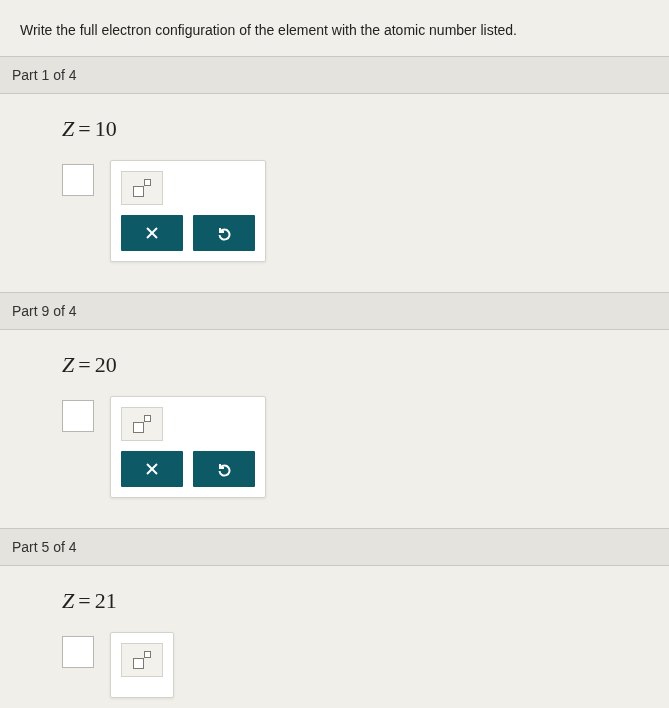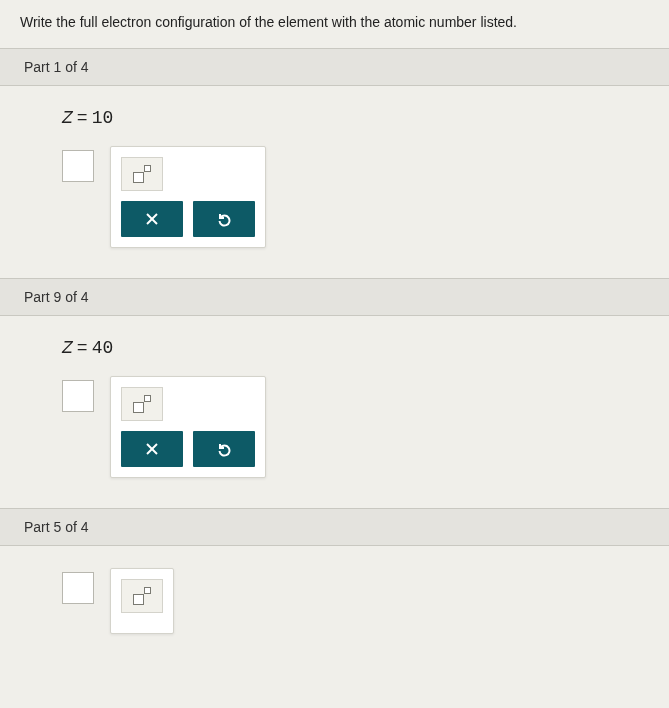--- a/index.html
+++ b/index.html
@@ -8,37 +8,38 @@
     background: #f0efea;
     width: 669px;
     height: 708px;
     overflow: hidden;
     color: #333;
   }
   .question-text {
     padding: 14px 20px 18px 20px;
     font-size: 14px;
     color: #222;
+    margin-top: 8px;
   }
   .part-header {
     background: #e4e3de;
     border-top: 1px solid #c9c8c1;
     border-bottom: 1px solid #c9c8c1;
-    padding: 10px 24px;
+    padding: 10px 12px;
     font-size: 14px;
     color: #333;
   }
   .part-body {
     padding: 22px 0 30px 62px;
     background: #f0efea;
   }
   .z-label {
-    font-family: Liberation Mono, monospace;
+    font-family: Liberation Serif, serif;
     font-style: italic;
-    font-size: 18px;
+    font-size: 22px;
     color: #222;
     margin-bottom: 18px;
   }
   .z-label .eq {
     font-style: normal;
     margin: 0 4px;
   }
   .z-label .num {
     font-style: normal;
   }
@@ -151,21 +152,21 @@
             </svg>
         </div>
       </div>
     </div>
   </div>
 </div>
 
 <div class="part-header">Part 9 of 4</div>
 <div class="part-body">
   <div class="z-label">
-    <span>Z</span><span class="eq">=</span><span class="num">40</span>
+    <span>Z</span><span class="eq">=</span><span class="num">20</span>
   </div>
   <div class="input-row">
     <div class="answer-box"></div>
     <div class="toolbox">
       <div class="tool-top">
         <div class="superscript-btn">
           <div class="superscript-icon">
             <div class="base"></div>
               <div class="sup"></div>
           </div>
@@ -184,20 +185,23 @@
               <path d="M4.5 6.5 A5 5 0 1 1 3.5 10"></path>
             </svg>
         </div>
       </div>
     </div>
   </div>
 </div>
 
 <div class="part-header">Part 5 of 4</div>
 <div class="part-body">
+  <div class="z-label">
+    <span>Z</span><span class="eq">=</span><span class="num">21</span>
+  </div>
   <div class="input-row">
     <div class="answer-box"></div>
     <div class="toolbox">
       <div class="tool-top">
         <div class="superscript-btn">
           <div class="superscript-icon">
             <div class="base"></div>
               <div class="sup"></div>
           </div>
         </div>

